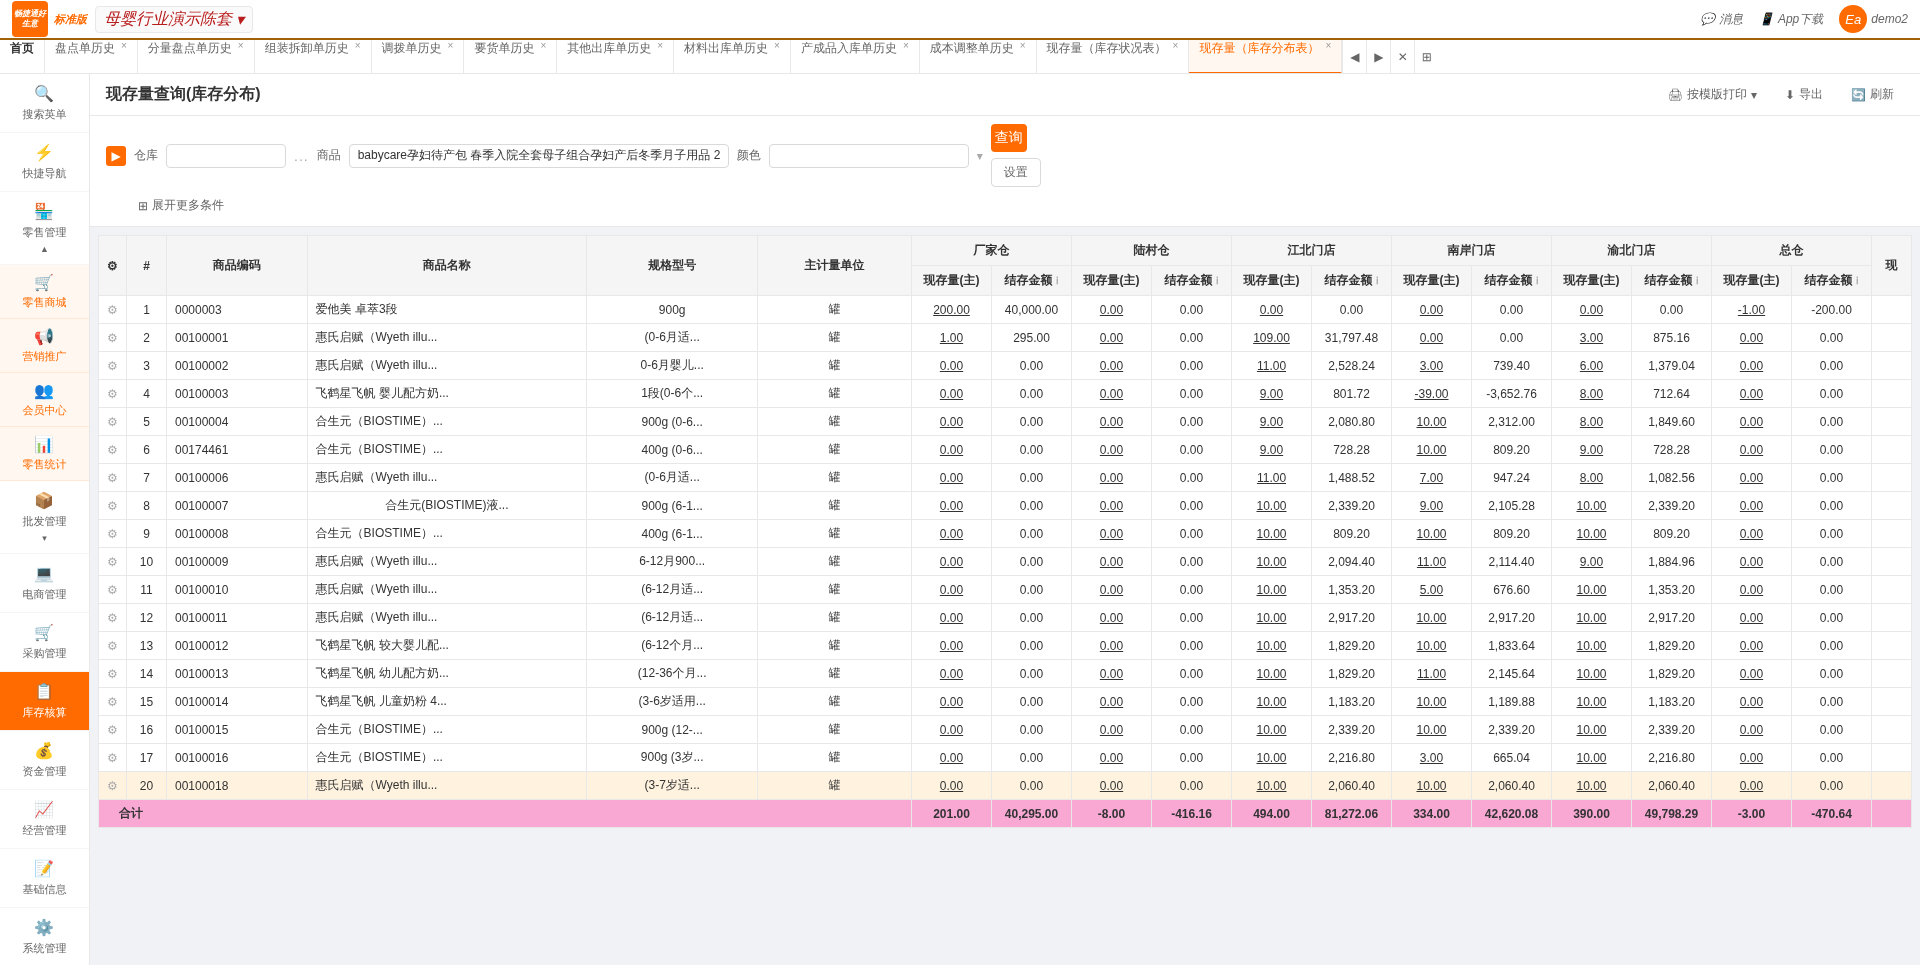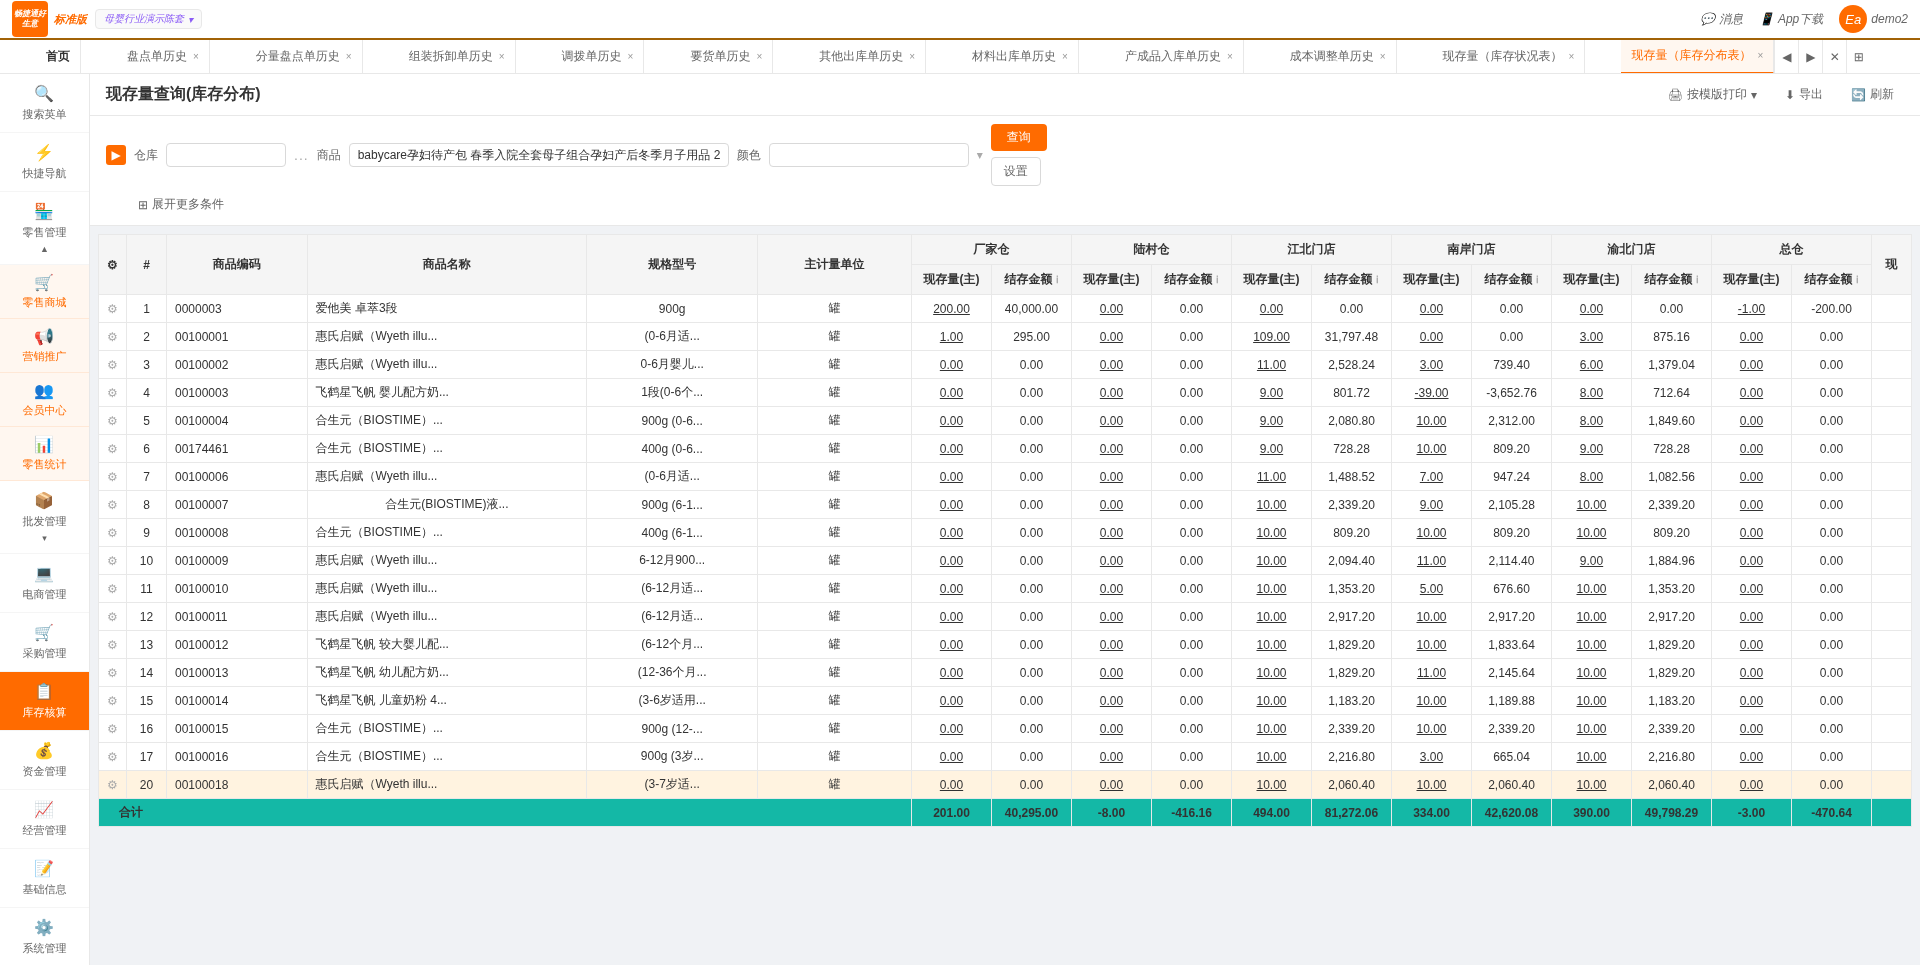--- a/index.html
+++ b/index.html
@@ -4,28 +4,28 @@
   <style>
     * { box-sizing: border-box; margin: 0; padding: 0; }
     body { font-family: 'Microsoft YaHei', Arial, sans-serif; font-size: 12px; background: #f0f2f5; color: #333; overflow: hidden; }
 
     
     .topbar { background: #fff; height: 40px; display: flex; align-items: center; justify-content: space-between; padding: 0 12px; border-bottom: 2px solid #a16207; font-style: italic; }
     .topbar-left { display: flex; align-items: center; gap: 8px; }
     .logo-area { display: flex; align-items: center; gap: 6px; }
     .logo-box { width: 36px; height: 36px; background: #ff6b00; border-radius: 4px; display: flex; align-items: center; justify-content: center; color: #fff; font-size: 10px; font-weight: bold; }
     .system-name { font-size: 11px; color: #ff6b00; font-weight: bold; }
-    .tenant-select { display: flex; align-items: center; gap: 4px; border: 1px solid #e8e8e8; border-radius: 4px; padding: 2px 8px; cursor: pointer; font-size: 10px; color: #8b5cf6; background: #fafafa; }
+    .tenant-select { display: flex; align-items: center; gap: 4px; border: 1px solid #e8e8e8; border-radius: 4px; padding: 2px 8px; cursor: pointer; font-size: 16px; color: #b91c1c; background: #fafafa; }
     .topbar-right { display: flex; align-items: center; gap: 16px; font-size: 12px; color: #666; }
     .topbar-right-item { display: flex; align-items: center; gap: 4px; cursor: pointer; }
     .avatar { width: 28px; height: 28px; border-radius: 50%; background: #ff6b00; display: flex; align-items: center; justify-content: center; color: #fff; font-size: 13px; }
 
     
     .tabbar { background: #fff; height: 34px; display: flex; align-items: center; border-bottom: 1px solid #e8e8e8; overflow: hidden; }
-    .tab { display: flex; align-items: center; gap: 4px; padding: 0 10px; height: 34px; border-right: 1px solid #e8e8e8; cursor: pointer; font-size: 12px; color: #666; white-space: nowrap; flex-shrink: 0; margin-left: 36px; }
+    .tab { display: flex; gap: 4px; padding: 0 10px; height: 34px; border-right: 1px solid #e8e8e8; cursor: pointer; font-size: 12px; color: #666; white-space: nowrap; flex-shrink: 0; }
     .tab.active { background: #fff7f0; color: #ff6b00; border-bottom: 2px solid #ff6b00; }
     .tab.home { background: #fff; color: #333; font-weight: bold; }
     .tab-close { font-size: 10px; color: #999; cursor: pointer; margin-left: 2px; }
     .tab-nav { display: flex; align-items: center; }
     .tab-nav-btn { width: 24px; height: 34px; display: flex; align-items: center; justify-content: center; cursor: pointer; color: #666; border-left: 1px solid #e8e8e8; font-size: 12px; }
 
     
     .main-layout { display: flex; height: calc(965px - 74px); }
 
     
@@ -48,32 +48,32 @@
     .btn-action { display: flex; align-items: center; gap: 4px; padding: 4px 10px; border: none; background: none; cursor: pointer; font-size: 12px; color: #666; }
 
     
     .filter-area { background: #fff; padding: 8px 16px; border-bottom: 1px solid #e8e8e8; }
     .filter-row { display: flex; align-items: center; gap: 8px; flex-wrap: nowrap; }
     .filter-label { font-size: 12px; color: #666; white-space: nowrap; }
     .filter-input { border: 1px solid #d9d9d9; border-radius: 4px; padding: 4px 8px; font-size: 12px; color: #333; background: #fff; outline: none; }
     .filter-input-wide { width: 380px; }
     .filter-input-medium { width: 120px; }
     .filter-input-color { width: 200px; }
-    .btn-primary { background: #ff6b00; color: #fff; border: none; border-radius: 4px; padding: 5px 16px; cursor: pointer; font-size: 12px; }
+    .btn-primary { background: #ff6b00; color: #fff; border: none; border-radius: 4px; padding: 5px 4px; cursor: pointer; font-size: 14px; }
     .expand-more { display: flex; align-items: center; gap: 4px; color: #666; cursor: pointer; font-size: 12px; padding: 4px; }
     .btn-settings { background: #fff; color: #666; border: 1px solid #d9d9d9; border-radius: 4px; padding: 5px 12px; cursor: pointer; font-size: 12px; margin-top: 2px; }
 
     .filter-buttons { display: flex; flex-direction: column; gap: 4px; align-items: flex-start; }
 
     
     .table-container { flex: 1; overflow: auto; padding: 8px; }
     .data-table { width: 100%; border-collapse: collapse; background: #fff; font-size: 12px; }
     .data-table th { background: #f5f5f5; border: 1px solid #e8e8e8; padding: 6px 8px; text-align: center; white-space: nowrap; color: #333; font-weight: 600; position: sticky; top: 0; z-index: 2; }
     .data-table td { border: 1px solid #e8e8e8; padding: 5px 8px; text-align: center; white-space: nowrap; color: #333; }
-    .data-table tr.summary td { background: #14b8a6; font-weight: bold; }
+    .data-table tr.summary td { background: #f9a8d4; font-weight: bold; }
     .data-table tr.highlighted td { background: #fff3e0; }
     .col-index { width: 40px; }
     .col-num { width: 80px; color: #333; }
     .col-num-red { color: #e53935; }
     .col-num-link { color: #1890ff; text-decoration: underline; cursor: pointer; }
     .th-group { background: #e8f4ff; }
     .th-group-2 { background: #e8f9f0; }
     .th-group-3 { background: #fff3e0; }
     .th-group-4 { background: #f3e8ff; }
     .th-group-5 { background: #e8f4ff; }

